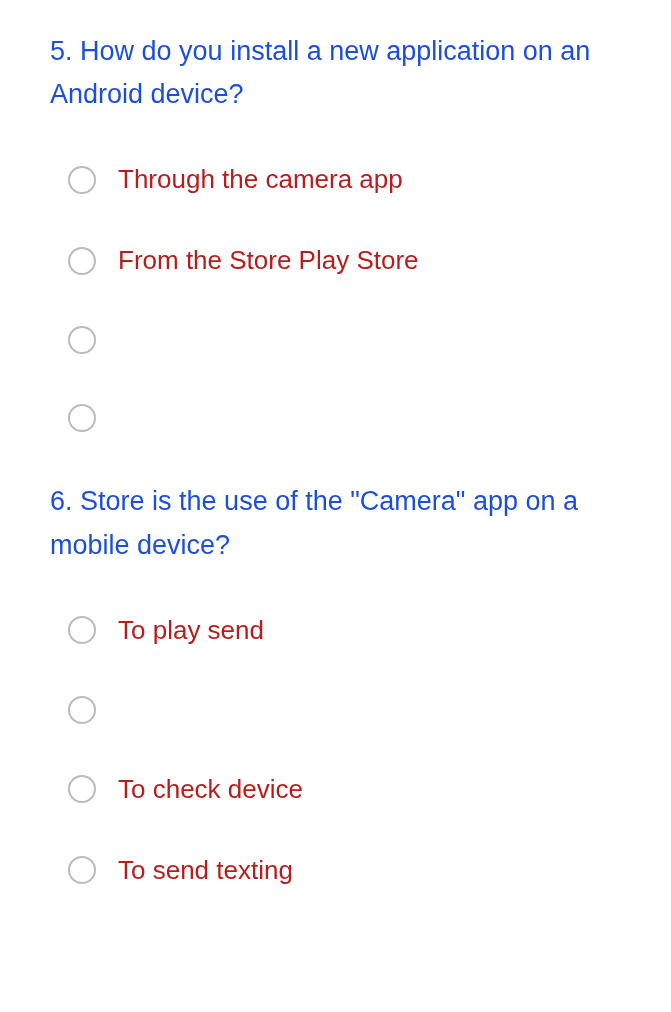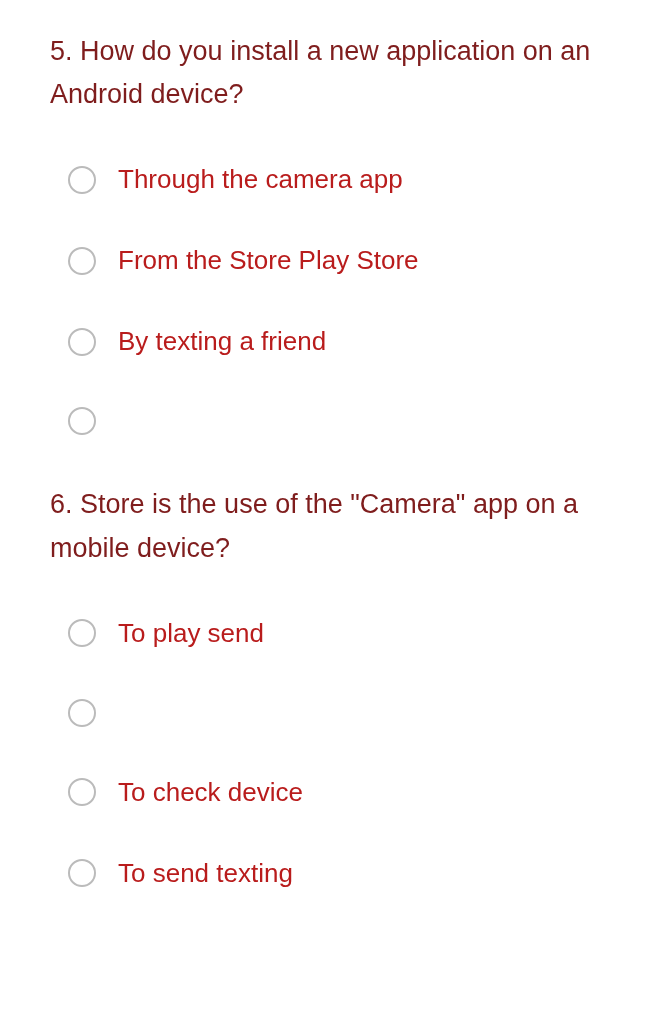--- a/index.html
+++ b/index.html
@@ -11,21 +11,21 @@
       font-family: 'Segoe UI', -apple-system, BlinkMacSystemFont, sans-serif;
       background: #ffffff;
       padding: 30px 50px;
       width: 671px;
     }
     .question-block {
       margin-bottom: 48px;
     }
     .question-text {
       font-size: 27px;
-      color: #7f1d1d;
+      color: #1d4ed8;
       line-height: 1.6;
       margin-bottom: 48px;
       font-weight: 400;
     }
     .options {
       padding-left: 18px;
     }
     .option {
       display: flex;
       align-items: center;
@@ -62,21 +62,20 @@
     <div class="option">
       <span class="radio"></span>
       <span class="option-label">Through the camera app</span>
     </div>
     <div class="option">
       <span class="radio"></span>
       <span class="option-label">From the Store Play Store</span>
     </div>
     <div class="option">
       <span class="radio"></span>
-      <span class="option-label">By texting a friend</span>
     </div>
     <div class="option">
       <span class="radio"></span>
     </div>
   </div>
 </div>
 
 <div class="question-block">
   <div class="question-text">
     <span>6.</span>

